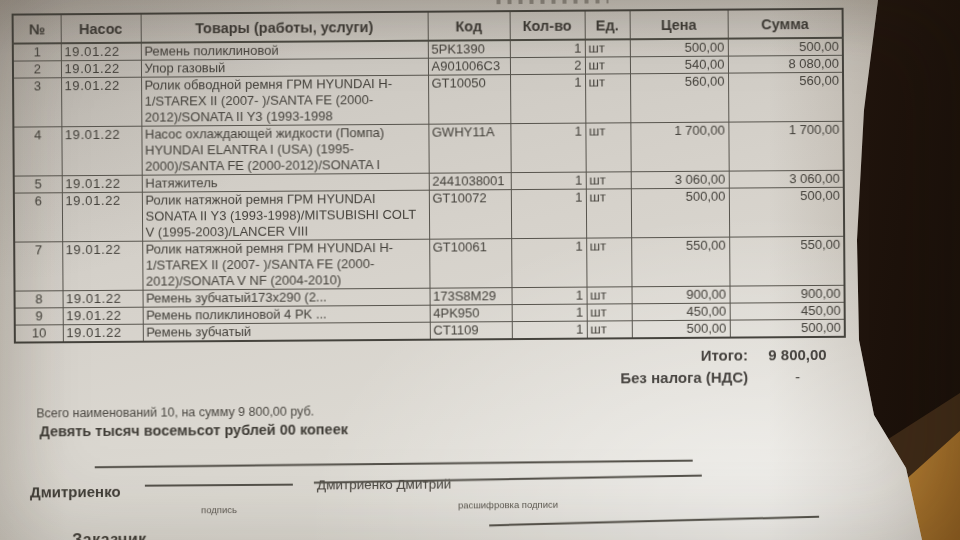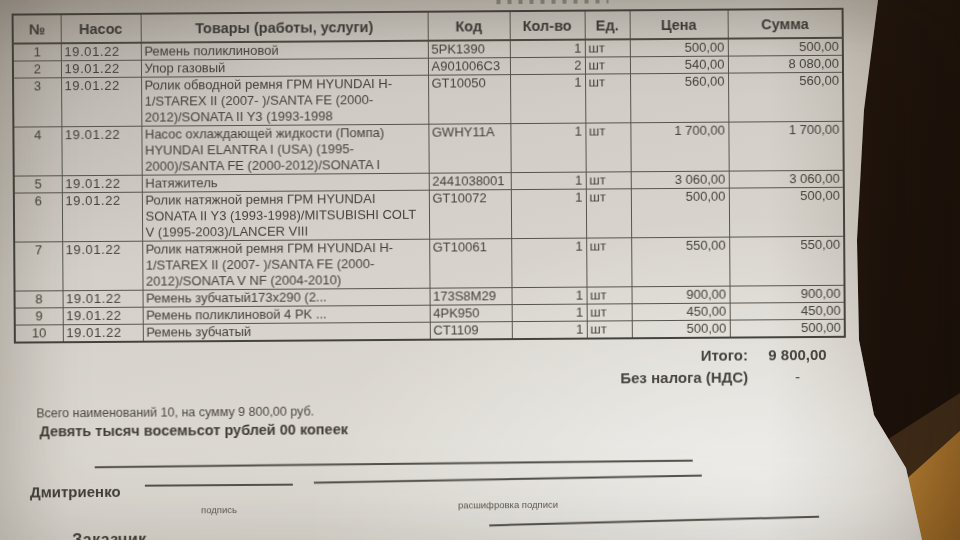--- a/index.html
+++ b/index.html
@@ -213,20 +213,21 @@
     </div>
 
     <div class="sum-line">Всего наименований 10, на сумму 9 800,00 руб.</div>
     <div class="sum-words">Девять тысяч восемьсот рублей 00 копеек</div>
 
     <div class="rule"></div>
 
     <div class="sig-label lbl-exec">Дмитриенко</div>
     <div class="sig-line line-sign"></div>
     <div class="sig-caption cap-sign">подпись</div>
+    <div class="sig-name">Дмитриенко Дмитрий</div>
     <div class="sig-line line-name"></div>
     <div class="sig-caption cap-name">расшифровка подписи</div>
     <div class="sig-label lbl-cust">Заказчик</div>
     <div class="sig-line line-cust"></div>
   </div>
 
   <div class="vignette"></div>
 </div>
 
 </body></html>

